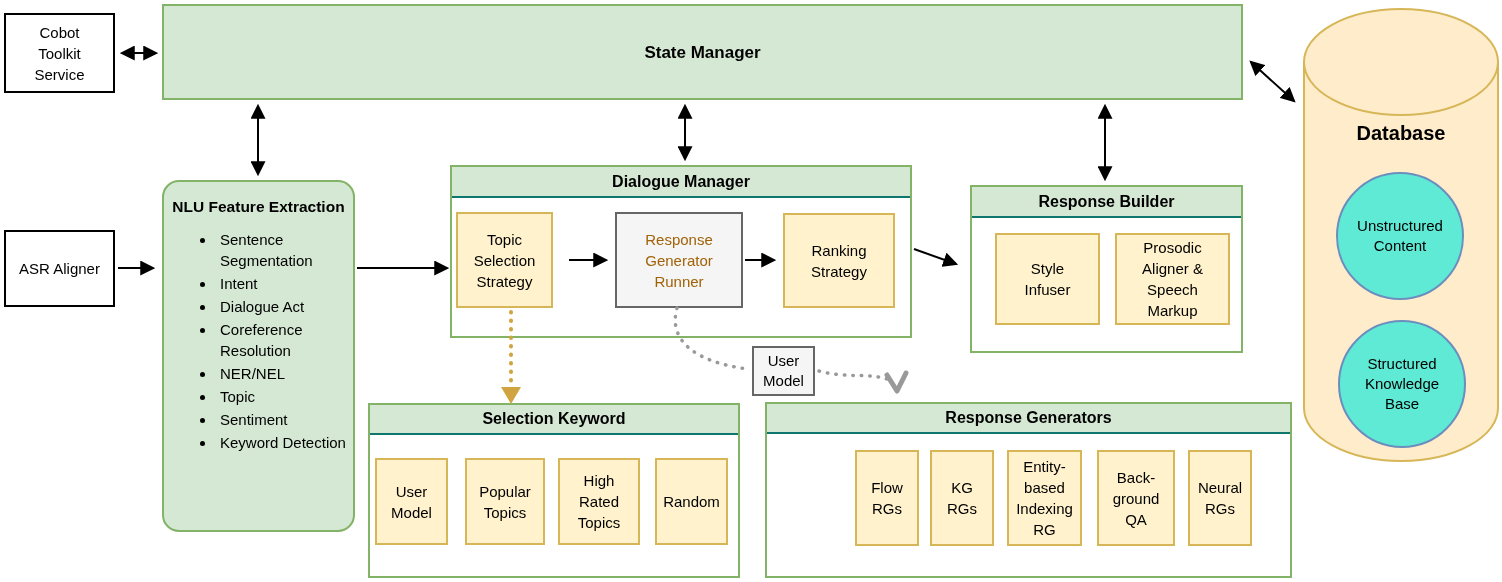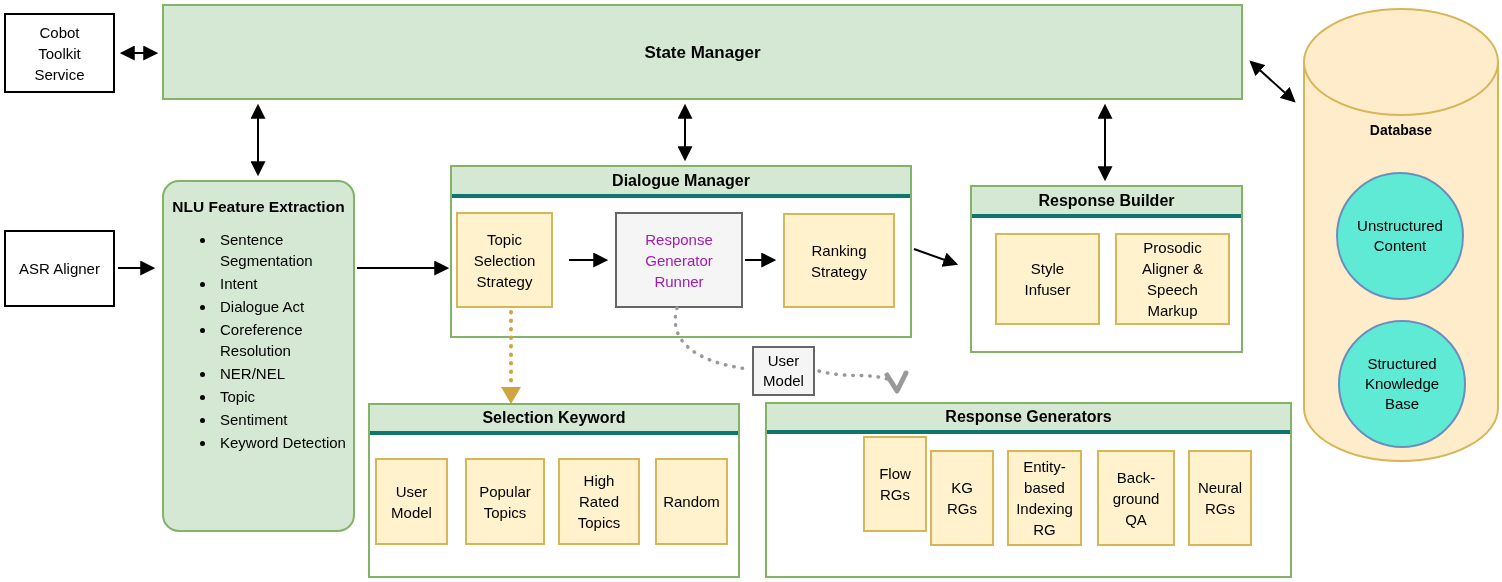--- a/index.html
+++ b/index.html
@@ -2,35 +2,35 @@
 <html><head>
 <meta charset="utf-8">
 <style>
   html,body{margin:0;padding:0;background:#fff;}
   body{font-family:"Liberation Sans","DejaVu Sans",sans-serif;color:#000;font-size:15px;}
   #canvas{position:relative;width:1502px;height:582px;background:#fff;overflow:hidden;}
   .box{position:absolute;box-sizing:border-box;display:flex;align-items:center;justify-content:center;
        text-align:center;line-height:21px;}
   .green-solid{background:#d5e8d4;border:2px solid #82b366;}
   .yellow{background:#fff2cc;border:2px solid #d6b656;}
-  .graybox{background:#f5f5f5;border:2px solid #666666;color:#a21caf;justify-content:center;}
+  .graybox{background:#f5f5f5;border:2px solid #666666;color:#a16207;justify-content:center;}
   .whitebox{background:#ffffff;border:2px solid #000000;}
   .container{position:absolute;box-sizing:border-box;background:#ffffff;border:2px solid #82b366;}
-  .band{box-sizing:border-box;width:100%;background:#d5e8d4;border-bottom:4px solid #0f766e;
+  .band{box-sizing:border-box;width:100%;background:#d5e8d4;border-bottom:2px solid #0f766e;
         display:flex;align-items:center;justify-content:center;font-weight:bold;font-size:16px;}
   .bold{font-weight:bold;}
   .nlu{position:absolute;box-sizing:border-box;background:#d5e8d4;border:2px solid #82b366;}
   .nlu .title{margin-top:14px;text-align:center;font-weight:bold;font-size:15.5px;line-height:21px;}
   .nlu ul{margin:12px 0 0 0;padding-left:52px;text-align:left;}
   .nlu li{margin:0 0 2px 0;line-height:21px;padding-left:4px;}
   .circle{position:absolute;box-sizing:border-box;border-radius:50%;background:#5eead4;border:2px solid #6c8ebf;
           display:flex;align-items:center;justify-content:center;text-align:center;line-height:20px;}
   .tag{position:absolute;box-sizing:border-box;background:#f5f5f5;border:2px solid #666666;
        display:flex;align-items:center;justify-content:center;text-align:center;line-height:20px;}
-  .db-label{position:absolute;text-align:center;font-weight:bold;font-size:14px;}
+  .db-label{position:absolute;text-align:center;font-weight:bold;font-size:20px;}
   svg.overlay{position:absolute;left:0;top:0;width:1502px;height:582px;pointer-events:none;}
   svg.dbshape{position:absolute;pointer-events:none;}
 </style>
 </head>
 <body>
 
 <div id="canvas">
 
   <svg class="dbshape" style="left:1303px;top:8px;" width="196" height="454" viewBox="0 0 196 454">
     <path d="M1 54 L1 400 A97 53 0 0 0 195 400 L195 54" fill="#ffeccb" stroke="#d6b656" stroke-width="2"></path>
@@ -118,21 +118,21 @@
   </div>
   <div class="box yellow" style="left:655px;top:458px;width:73px;height:87px;padding:0 2px;">
     <span>Random</span>
   </div>
 
   <div class="container" style="left:765px;top:402px;width:527px;height:176px;">
     <div class="band" style="height:30px;">
       <span>Response Generators</span>
     </div>
   </div>
-  <div class="box yellow" style="left:855px;top:436px;width:64px;height:96px;padding:0 8px;margin-left:8px;">
+  <div class="box yellow" style="left:855px;top:450px;width:64px;height:96px;padding:0 8px;">
     <span>Flow RGs</span>
   </div>
   <div class="box yellow" style="left:930px;top:450px;width:64px;height:96px;padding:0 10px;">
     <span>KG RGs</span>
   </div>
   <div class="box yellow" style="left:1007px;top:450px;width:75px;height:96px;padding:12px 4px;">
     <span>Entity-based Indexing RG</span>
   </div>
   <div class="box yellow" style="left:1097px;top:450px;width:78px;height:96px;padding:0 10px;">
     <span>Back-ground QA</span>

